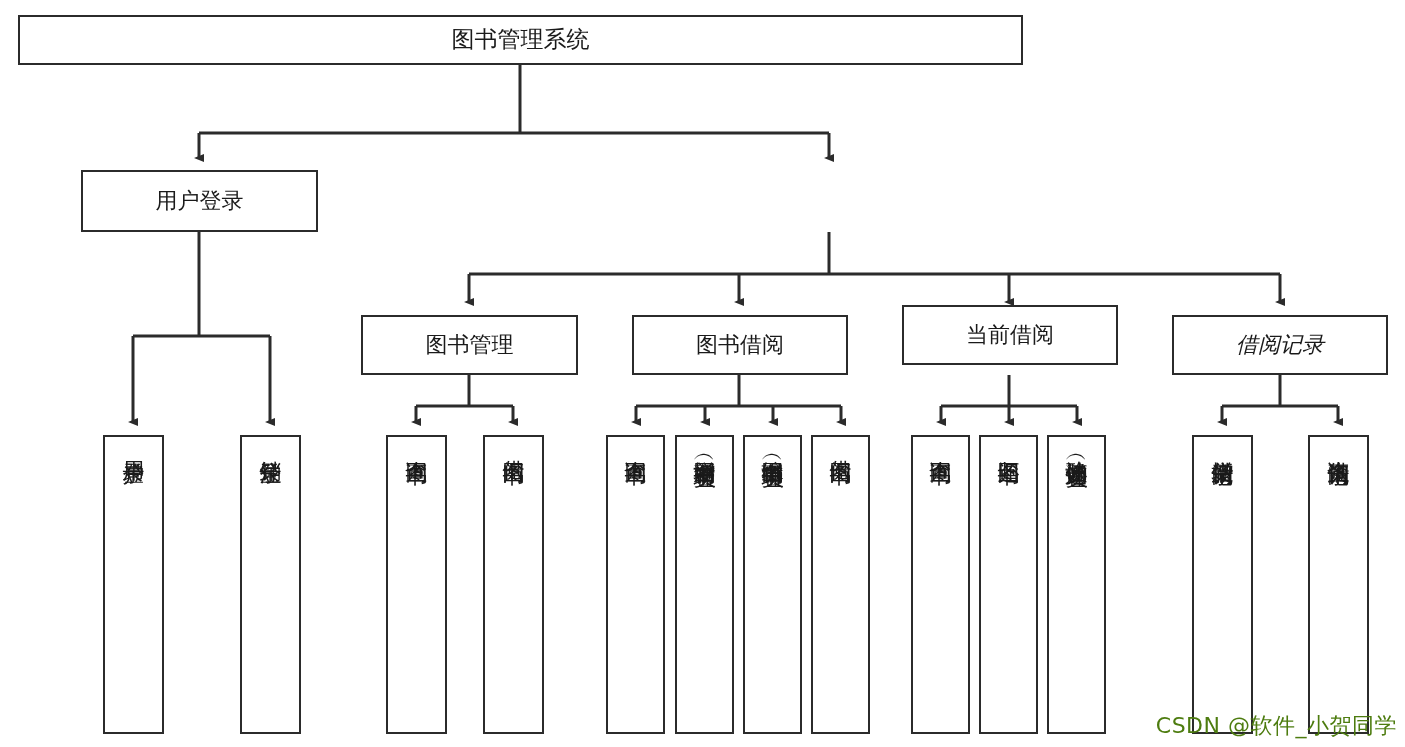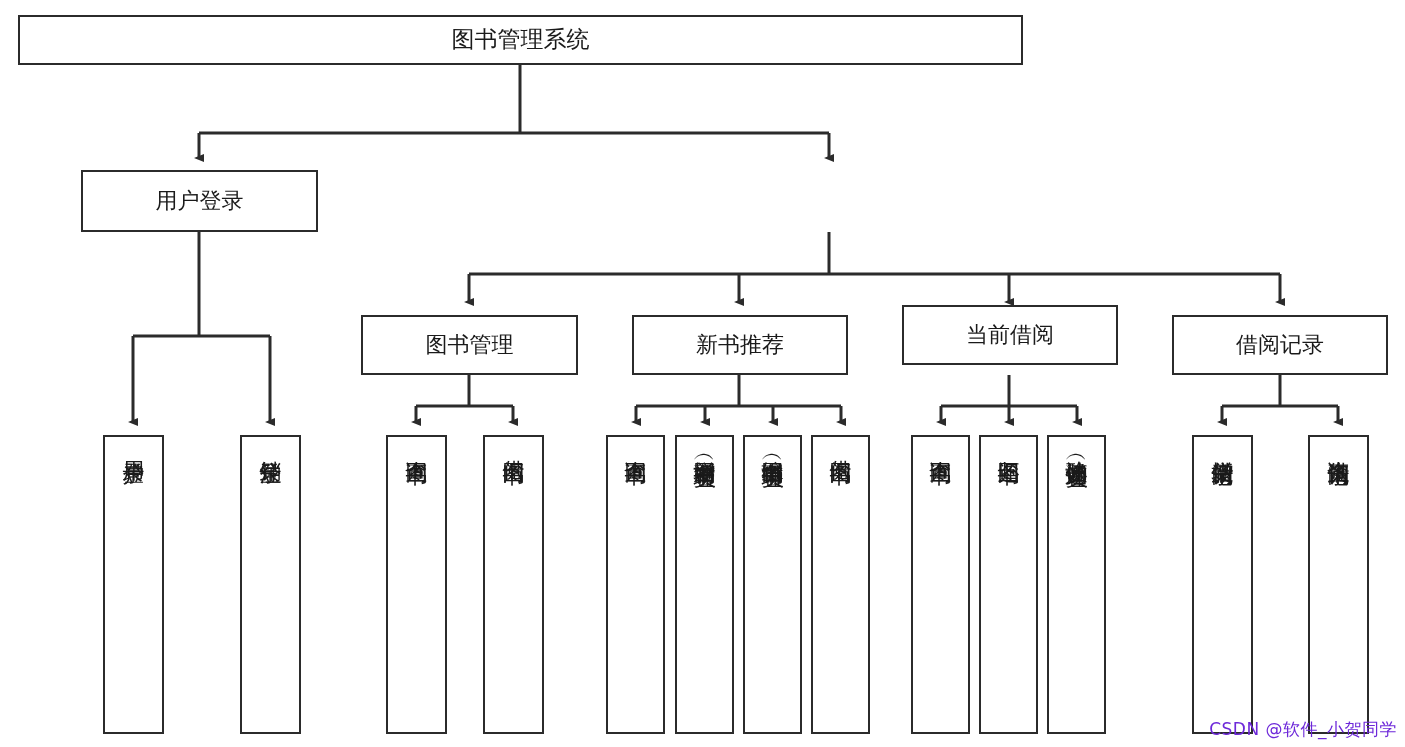--- a/index.html
+++ b/index.html
@@ -60,22 +60,22 @@
     writing-mode: vertical-rl;
     text-orientation: upright;
     letter-spacing: 1px;
     line-height: 1;
     white-space: nowrap;
   }
   .watermark {
     position: absolute;
     right: 8px;
     bottom: 6px;
-    font-size: 17px;
-    color: #6d28d9;
+    font-size: 22px;
+    color: #4d7c0f;
     letter-spacing: 0.5px;
     user-select: none;
     white-space: nowrap;
   }
 </style>
 </head>
 <body>
 
 <div id="diagram-root">
 
@@ -139,28 +139,28 @@
   <div class="node horiz" style="left:81px; top:170px; width:237px; height:62px;">
     <span class="node-label">用户登录</span>
   </div>
 
 
   <div class="node horiz" style="left:361px; top:315px; width:217px; height:60px;">
     <span class="node-label">图书管理</span>
   </div>
 
   <div class="node horiz" style="left:632px; top:315px; width:216px; height:60px;">
-    <span class="node-label">新书推荐</span>
+    <span class="node-label">图书借阅</span>
   </div>
 
   <div class="node horiz" style="left:902px; top:305px; width:216px; height:60px;">
     <span class="node-label">当前借阅</span>
   </div>
 
-  <div class="node horiz" style="left:1172px; top:315px; width:216px; height:60px;">
+  <div class="node horiz" style="left:1172px; top:315px; width:216px; height:60px;font-style:italic;">
     <span class="node-label">借阅记录</span>
   </div>
 
   <div class="node vert" style="left:103px; top:435px; width:61px; height:299px;">
     <span class="node-label">用户登录</span>
   </div>
 
   <div class="node vert" style="left:240px; top:435px; width:61px; height:299px;">
     <span class="node-label">注销登录</span>
   </div>

